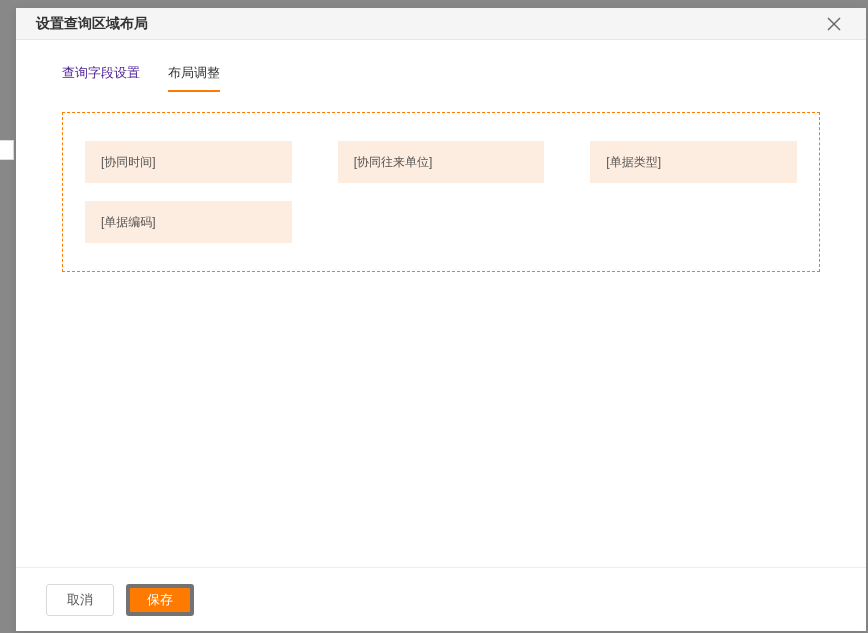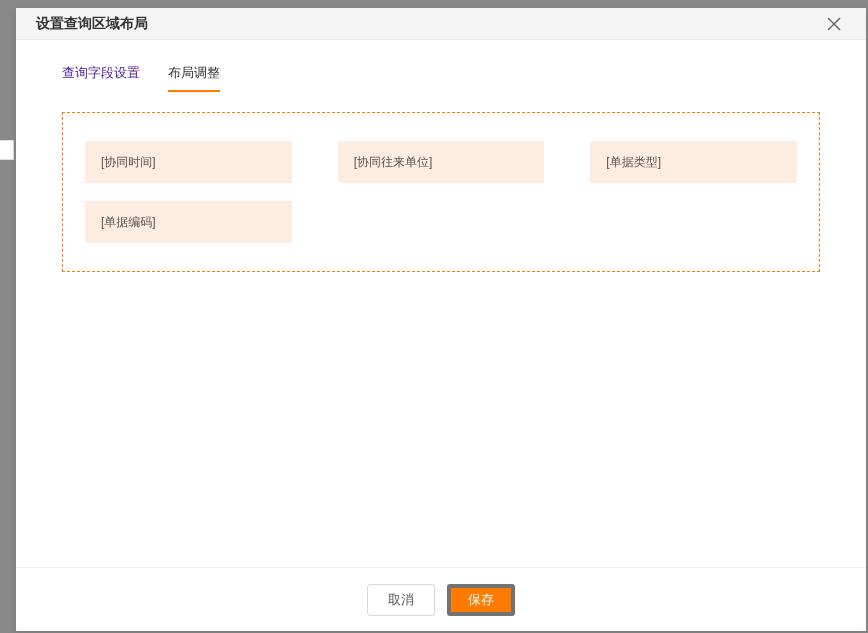--- a/index.html
+++ b/index.html
@@ -93,21 +93,21 @@
       padding: 0 16px;
       font-size: 12px;
       color: #555;
       cursor: move;
     }
     .modal-footer {
       height: 64px;
       border-top: 1px solid #eee;
       display: flex;
       align-items: center;
-      justify-content: center;
+      justify-content: flex-start;
       padding: 0 30px;
       gap: 12px;
     }
     .btn {
       min-width: 68px;
       height: 32px;
       border-radius: 3px;
       font-size: 13px;
       cursor: pointer;
       display: inline-flex;

